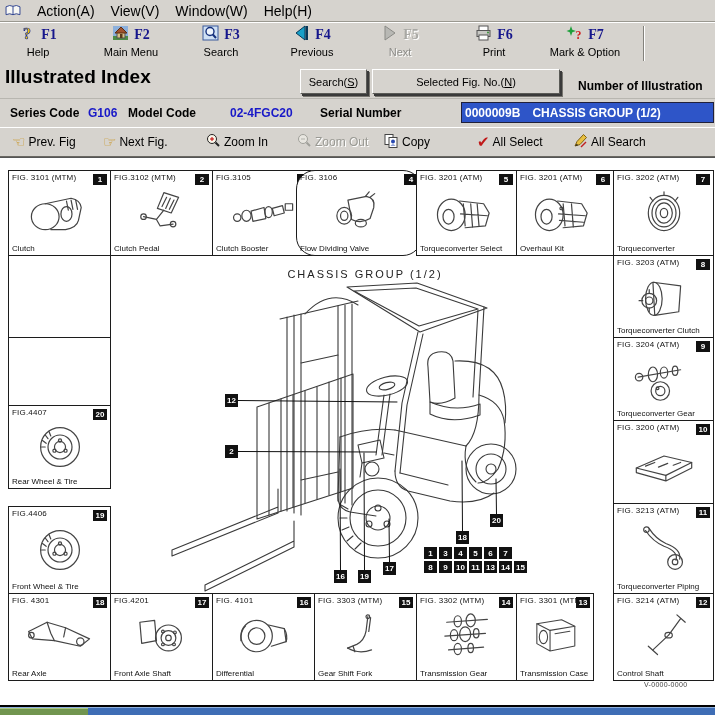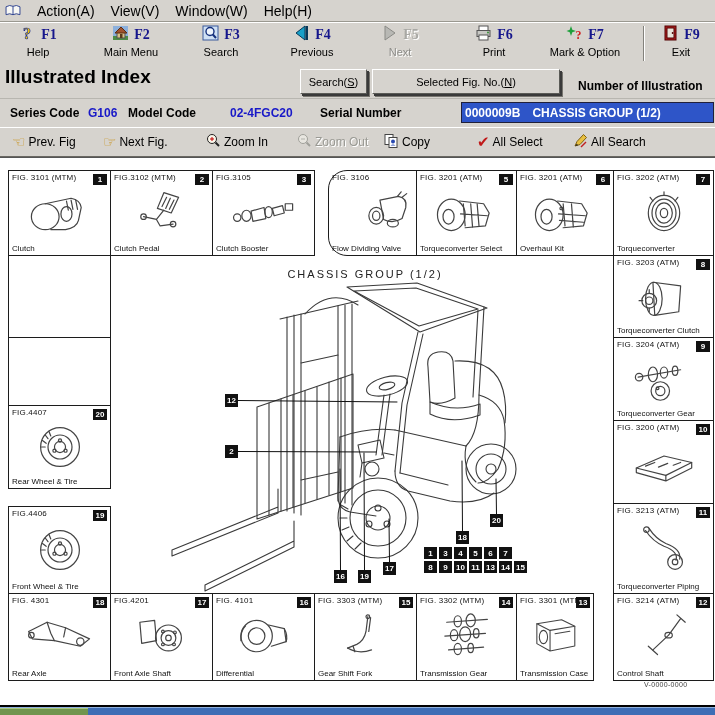--- a/index.html
+++ b/index.html
@@ -167,31 +167,20 @@
       </div>
       <div class="fbtn" style="left: 534px; width: 102px;">
         <div class="toprow">
           <span><svg width="17" height="16" viewBox="0 0 17 16">
               <path d="M5,1 L6.3,4.7 L10,6 L6.3,7.3 L5,11 L3.7,7.3 L0.5,6 L3.7,4.7 Z" fill="#1fa03c"></path>
               <text x="12.5" y="13.5" text-anchor="middle" font-size="12" font-weight="bold" font-family="serif" fill="#d02020">?</text>
             </svg></span>
           <span class="fkey">F7</span>
         </div>
         <div class="flabel">Mark &amp; Option</div>
-      </div>
-      <div class="fbtn" style="left: 651px; width: 60px;">
-        <div class="toprow">
-          <span><svg width="17" height="16" viewBox="0 0 17 16">
-              <rect x="3" y="1" width="11" height="14" fill="#b02020" stroke="#500000"></rect>
-              <rect x="5" y="3" width="7" height="10" fill="#e8e4da" stroke="#500000"></rect>
-              <circle cx="10.6" cy="8" r="0.9" fill="#500000"></circle>
-            </svg></span>
-          <span class="fkey">F9</span>
-        </div>
-        <div class="flabel">Exit</div>
       </div>
       <div class="fsep" style="left: 643px;"></div>
     </div>
 
   <div class="headerbar">
     <div class="title">Illustrated Index</div>
     <button class="hbtn" id="search-btn">Search(<u>S</u>)</button>
     <button class="hbtn" id="selected-btn">Selected Fig. No.(<u>N</u>)</button>
     <div class="noi">Number of Illustration</div>
   </div>
@@ -295,21 +284,21 @@
             <circle cx="11" cy="31" r="4"></circle>
             <ellipse cx="21" cy="29" rx="5" ry="6"></ellipse>
             <path d="M26,24 L40,20 L42,32 L28,35 Z"></path>
             <ellipse cx="45" cy="25" rx="4" ry="6"></ellipse>
             <path d="M49,21 L60,18 L62,26 L51,29 Z"></path>
             <rect x="63" y="16" width="8" height="7"></rect>
           </svg>
         </div>
         <span class="caption">Clutch Booster</span>
       </div>
-      <div class="cell" style="left: 328px; top: 170px; width: 126px; height: 86px; border-radius: 19px;">
+      <div class="cell" style="left: 296px; top: 170px; width: 126px; height: 86px; border-radius: 19px;">
         <span class="figcode">FIG. 3106</span>
         <span class="numbox">4</span>
         <div class="sketch">
           <svg viewBox="0 0 80 52" width="76" height="48" fill="none" stroke="#444" stroke-width="1.3" stroke-linecap="round" stroke-linejoin="round">
             <path d="M28,12 L48,8 Q58,10 56,20 L52,32 Q42,38 32,33 Z"></path>
             <ellipse cx="24" cy="29" rx="8" ry="9"></ellipse>
             <ellipse cx="24" cy="29" rx="4" ry="5"></ellipse>
             <ellipse cx="42" cy="37" rx="6" ry="4"></ellipse>
             <path d="M47,8 L51,3 M52,9 L57,5"></path>
           </svg>

